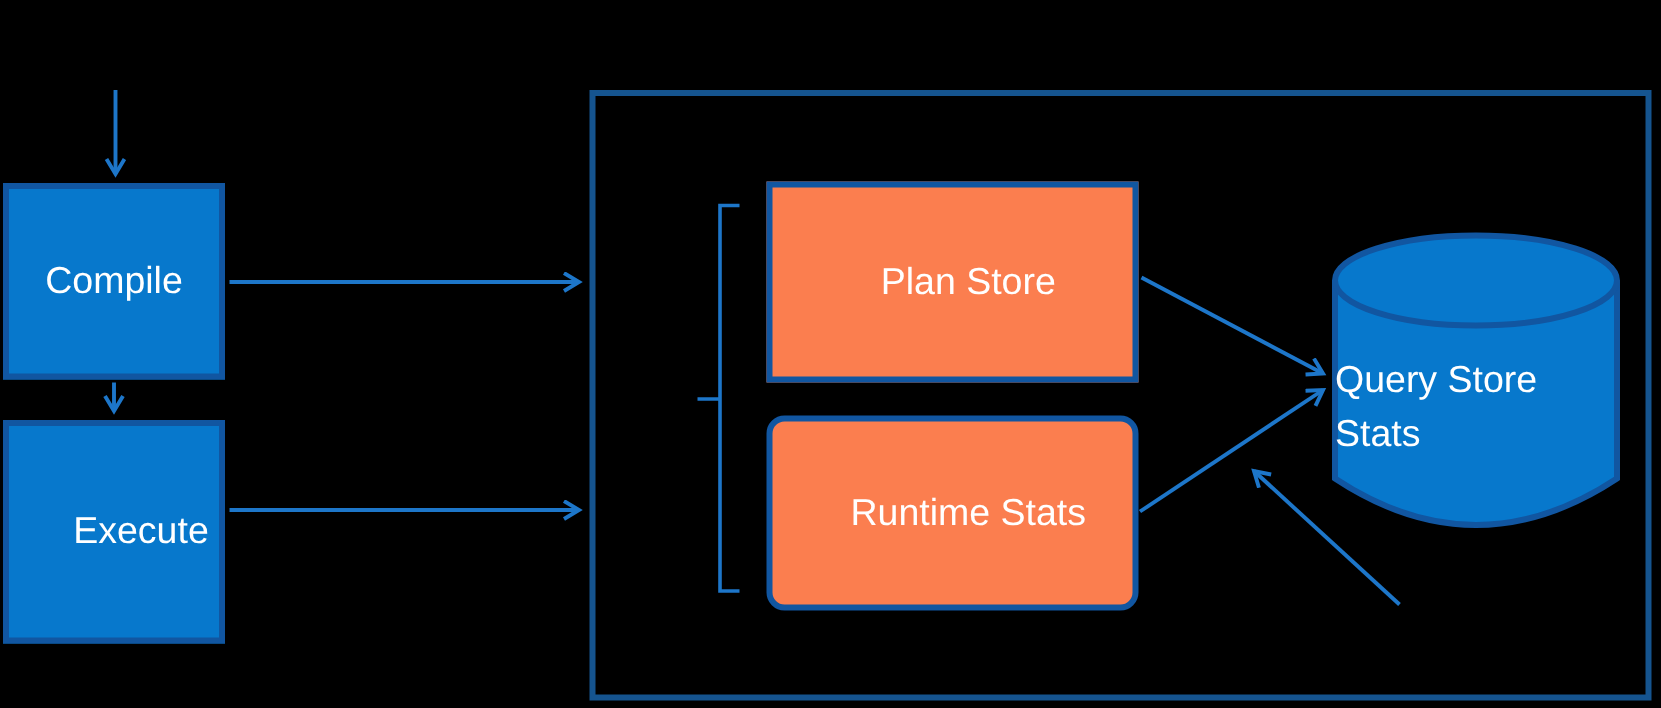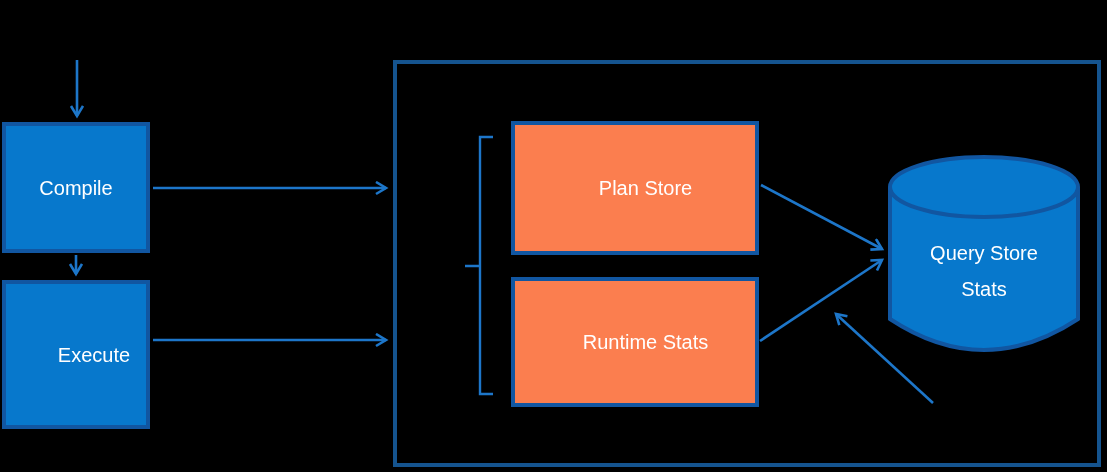--- a/index.html
+++ b/index.html
@@ -18,21 +18,21 @@
     background:var(--bg);
     font-family:"Liberation Sans",sans-serif;
     overflow:hidden;
   }
   .layer{position:absolute;left:0;top:0;}
   .node{
     position:absolute;
     box-sizing:border-box;
     display:flex;align-items:center;justify-content:center;
     color:var(--text);
-    font-size:20px;
+    font-size:25px;
     line-height:1.3;
     text-align:center;
   }
   .proc{
     background:var(--node-fill);
     border:4px solid var(--node-border);
   }
   .store{
     background:var(--store-fill);
     border:4px solid var(--node-border);
@@ -41,24 +41,24 @@
   .container-box{
     position:absolute;
     box-sizing:border-box;
     border:4px solid var(--container-border);
     background:transparent;
   }
   #compile-node{left:2px;top:122px;width:148px;height:131px;}
   #execute-node{left:2px;top:280px;width:148px;height:149px;padding-left:36px;}
   #container-box{left:393px;top:60px;width:708px;height:407px;}
   #plan-store-node{left:511px;top:121px;width:248px;height:134px;}
-  #runtime-stats-node{left:511px;top:277px;width:248px;height:130px;}
+  #runtime-stats-node{left:511px;top:277px;width:248px;height:130px;border-radius:12px;}
   #schema-label{
     position:absolute;left:890px;top:235px;width:188px;
-    color:var(--text);font-size:20px;line-height:36px;text-align:center;
+    color:var(--text);font-size:25px;line-height:36px;
   }
   .arrow-stroke{stroke:var(--arrow);stroke-width:2.6;fill:none;}
   .bracket-stroke{stroke:var(--arrow);stroke-width:2.4;fill:none;}
   .cyl-body{fill:var(--node-fill);stroke:var(--node-border);stroke-width:4;}
   .cyl-top{fill:var(--node-fill);stroke:var(--node-border);stroke-width:4;}
 </style>
 </head>
 <body>
 
 <div class="canvas">

